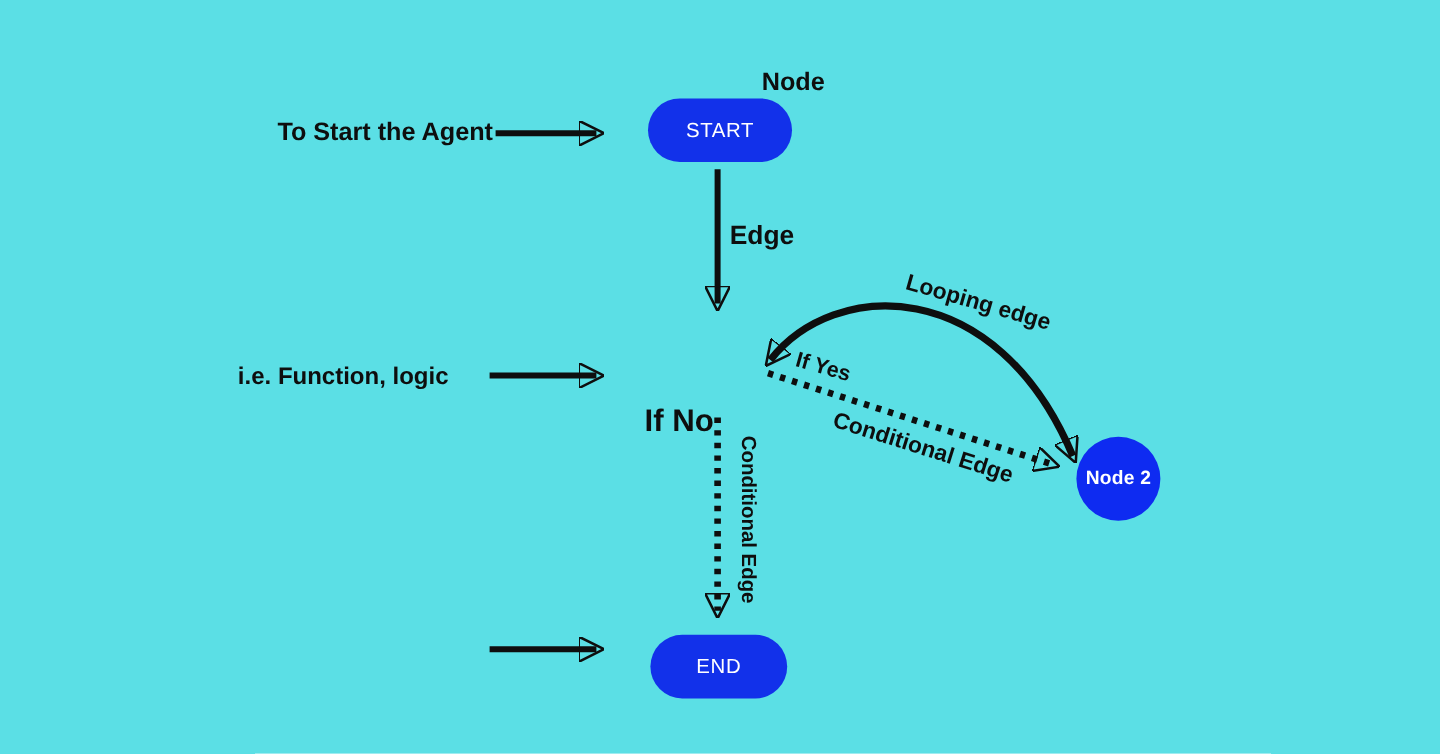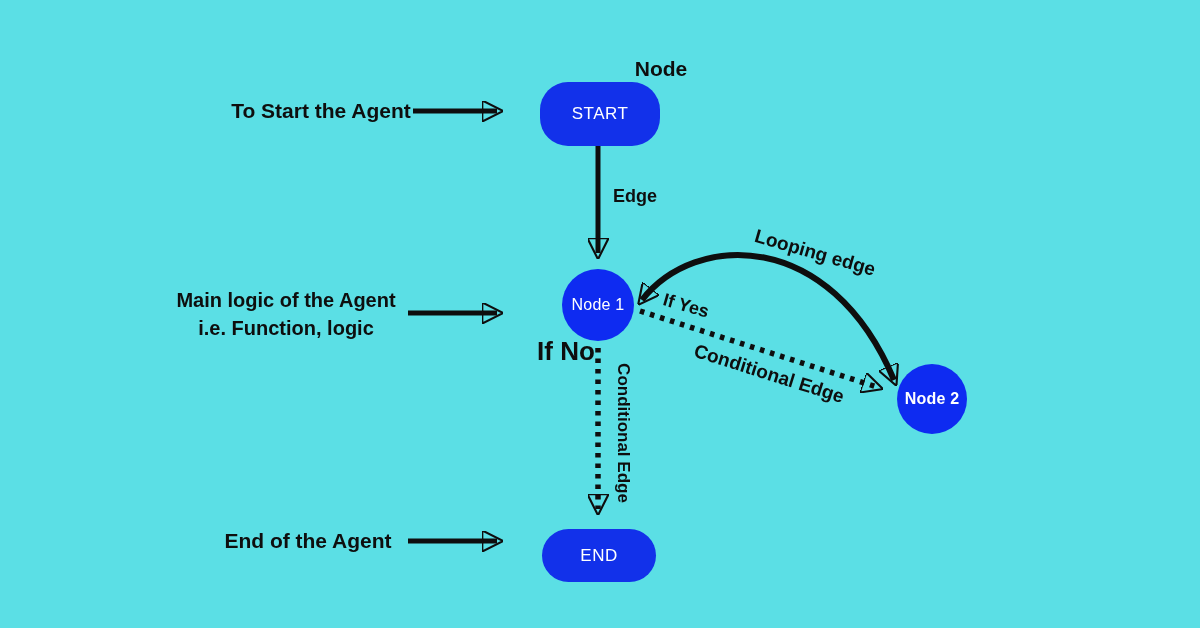--- a/index.html
+++ b/index.html
@@ -18,32 +18,32 @@
   svg.wires{position:absolute;left:0;top:0;width:1200px;height:628px;}
   svg.wires path, svg.wires line{stroke:var(--ink);fill:none;}
 
   .node{
     position:absolute;display:flex;align-items:center;justify-content:center;
     color:var(--node-text);font-weight:400;letter-spacing:.5px;
   }
   .pill{background:var(--pill-fill);border-radius:28px;font-size:17px;}
   .circle{background:var(--circle-fill);border-radius:50%;font-size:16px;letter-spacing:.2px;}
 
-  .node-start{left:540px;top:82px;width:120px;height:64px;}
+  .node-start{left:540px;top:82px;width:120px;height:53px;}
   .node-end{left:542px;top:529px;width:114px;height:53px;}
   .node-1{left:562px;top:269px;width:72px;height:72px;}
   .node-2{left:897px;top:364px;width:70px;height:70px;font-weight:bold;}
 
   .label{
     position:absolute;color:var(--ink);font-weight:700;white-space:nowrap;
     transform:translate(-50%,-50%);
   }
   .lab-state{left:661px;top:69px;font-size:21px;}
   .lab-to-start{left:309px;top:111px;font-size:21px;margin-left:12px;}
-  .lab-edge{left:635px;top:196px;font-size:18px;}
+  .lab-edge{left:635px;top:196px;font-size:22px;}
   .lab-main-logic{left:286px;top:314px;font-size:20px;text-align:center;line-height:28px;}
   .lab-if-no{left:566px;top:351px;font-size:26px;}
   .lab-if-yes{left:686px;top:306px;font-size:18px;transform:translate(-50%,-50%) rotate(16deg);}
   .lab-looping{left:815px;top:253px;font-size:19px;transform:translate(-50%,-50%) rotate(16deg);}
   .lab-cond-diag{left:769px;top:374px;font-size:19px;transform:translate(-50%,-50%) rotate(17.5deg);}
   .lab-cond-vert{left:623px;top:433px;font-size:17px;transform:translate(-50%,-50%) rotate(90deg);}
   .lab-end-agent{left:308px;top:541px;font-size:21px;}
 </style>
 </head>
 <body>
@@ -72,48 +72,43 @@
 
     <line x1="640" y1="311" x2="877" y2="387" stroke-width="5.5" stroke-dasharray="4.5 6" stroke-linecap="butt" marker-end="url(#head)"></line>
 
     <line x1="598" y1="348" x2="598" y2="509" stroke-width="5.5" stroke-dasharray="4.5 6" stroke-linecap="butt" marker-end="url(#head)"></line>
   </svg>
 
   <div class="node pill node-start">
     <span>START</span>
   </div>
 
-  <div class="node circle node-1">
-    <span>Node 1</span>
-  </div>
 
   <div class="node circle node-2">
     <span>Node 2</span>
   </div>
 
   <div class="node pill node-end">
     <span>END</span>
   </div>
 
   <div class="label lab-state">Node</div>
 
   <div class="label lab-to-start">To Start the Agent</div>
 
   <div class="label lab-edge">Edge</div>
 
   <div class="label lab-main-logic">
-    <div>Main logic of the Agent</div>
     <div>i.e. Function, logic</div>
   </div>
 
   <div class="label lab-if-no">If No</div>
 
   <div class="label lab-if-yes">If Yes</div>
 
   <div class="label lab-looping">Looping edge</div>
 
   <div class="label lab-cond-diag">Conditional Edge</div>
 
   <div class="label lab-cond-vert">Conditional Edge</div>
 
-  <div class="label lab-end-agent">End of the Agent</div>
 
 </div>
 
 </body></html>

